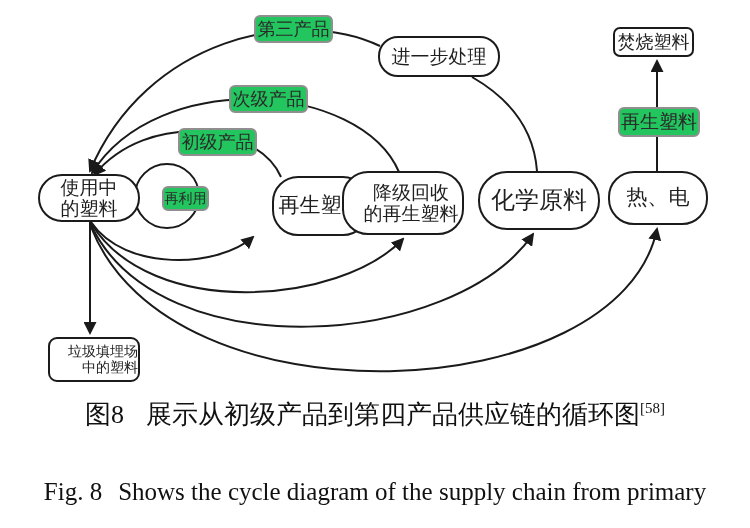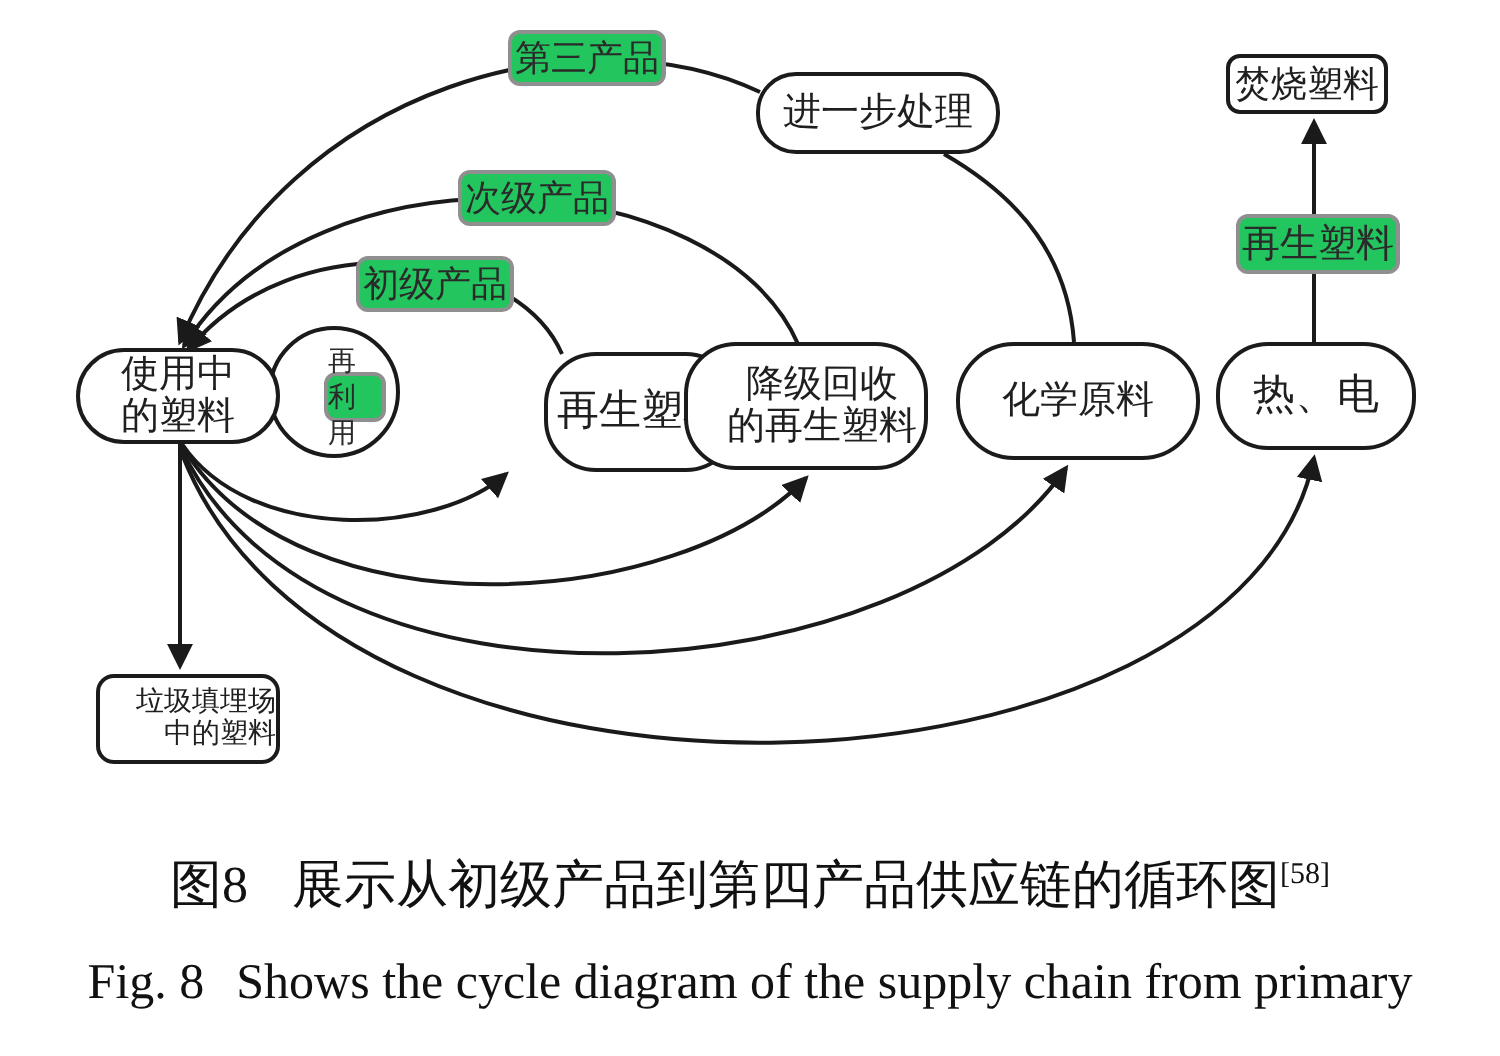--- a/index.html
+++ b/index.html
@@ -73,21 +73,21 @@
 
   <div class="node stadium" style="left:228px;top:176px;width:97px;height:60px;font-size:21px;margin-left:44px;">
     <span>再生塑料</span>
   </div>
 
   <div class="node stadium" style="left:342px;top:171px;width:122px;height:64px;font-size:19px;padding-left:16px;">
     <span>降级回收</span>
     <span>的再生塑料</span>
   </div>
 
-  <div class="node stadium" style="left:478px;top:171px;width:122px;height:59px;border-radius:29px;font-size:19px;">
+  <div class="node stadium" style="left:478px;top:171px;width:122px;height:59px;border-radius:29px;font-size:24px;">
     <span>化学原料</span>
   </div>
 
   <div class="node stadium" style="left:608px;top:171px;width:100px;height:54px;font-size:21px;">
     <span>热、电</span>
   </div>
 
   <div class="node stadium" style="left:378px;top:36px;width:122px;height:41px;border-radius:20px;font-size:19px;">
     <span>进一步处理</span>
   </div>
@@ -103,28 +103,28 @@
 
   <div class="edge-label" style="left:254px;top:15px;width:79px;height:28px;font-size:18px;">
     <span>第三产品</span>
   </div>
   <div class="edge-label" style="left:229px;top:85px;width:79px;height:28px;font-size:18px;">
     <span>次级产品</span>
   </div>
   <div class="edge-label" style="left:178px;top:128px;width:79px;height:28px;font-size:18px;">
     <span>初级产品</span>
   </div>
-  <div class="edge-label" style="left:162px;top:186px;width:31px;height:25px;font-size:14px;">
+  <div class="edge-label" style="left:162px;top:186px;width:47px;height:25px;font-size:14px;">
     <span>再利用</span>
   </div>
   <div class="edge-label" style="left:618px;top:107px;width:82px;height:30px;font-size:19px;">
     <span>再生塑料</span>
   </div>
 
-  <div class="caption-line" style="top:397px;font-size:26px;margin-top:28px;">
+  <div class="caption-line" style="top:397px;font-size:26px;">
     <span>图8</span><span style="display:inline-block;width:22px;"></span><span>展示从初级产品到第四产品供应链的循环图</span><sup class="ref">[58]</sup>
   </div>
 
   <div class="caption-line" style="top:445px;font-size:25px;margin-top:33px;">
     <span>Fig. 8</span><span style="display:inline-block;width:16px;"></span><span>Shows the cycle diagram of the supply chain from primary</span>
   </div>
 
 
 </div>
 

